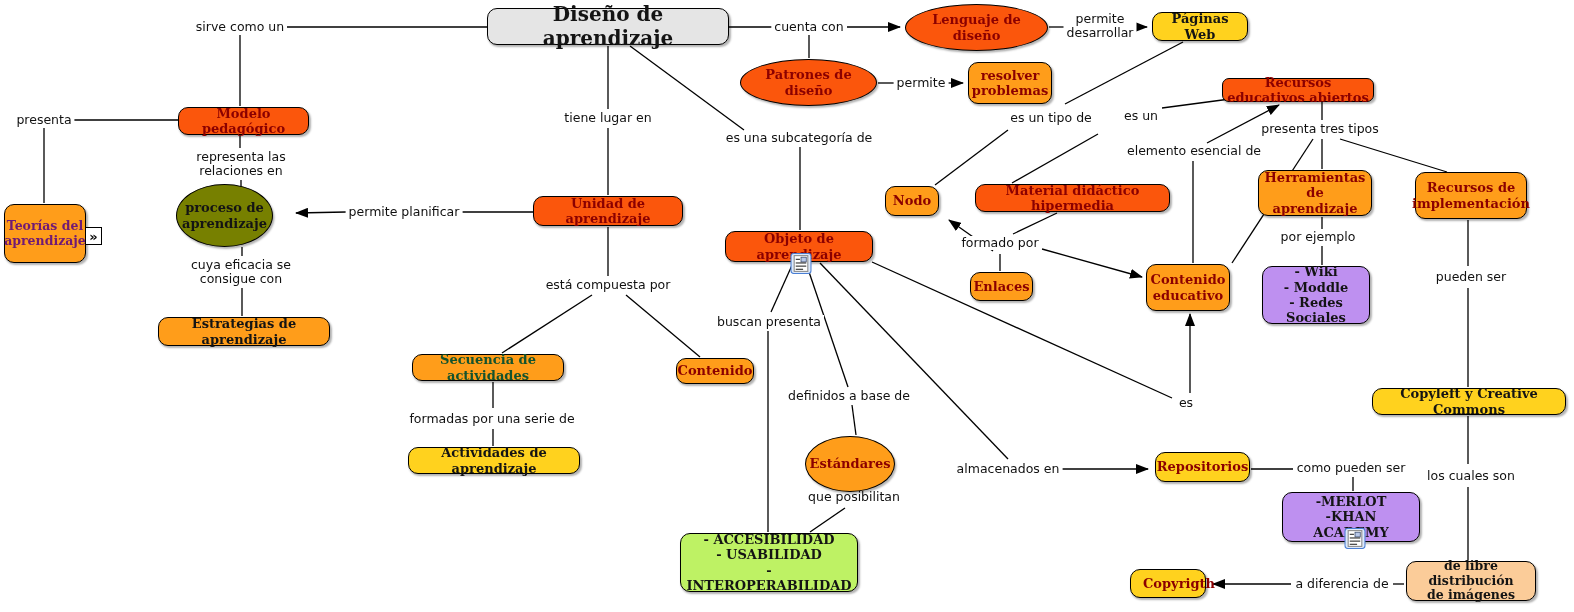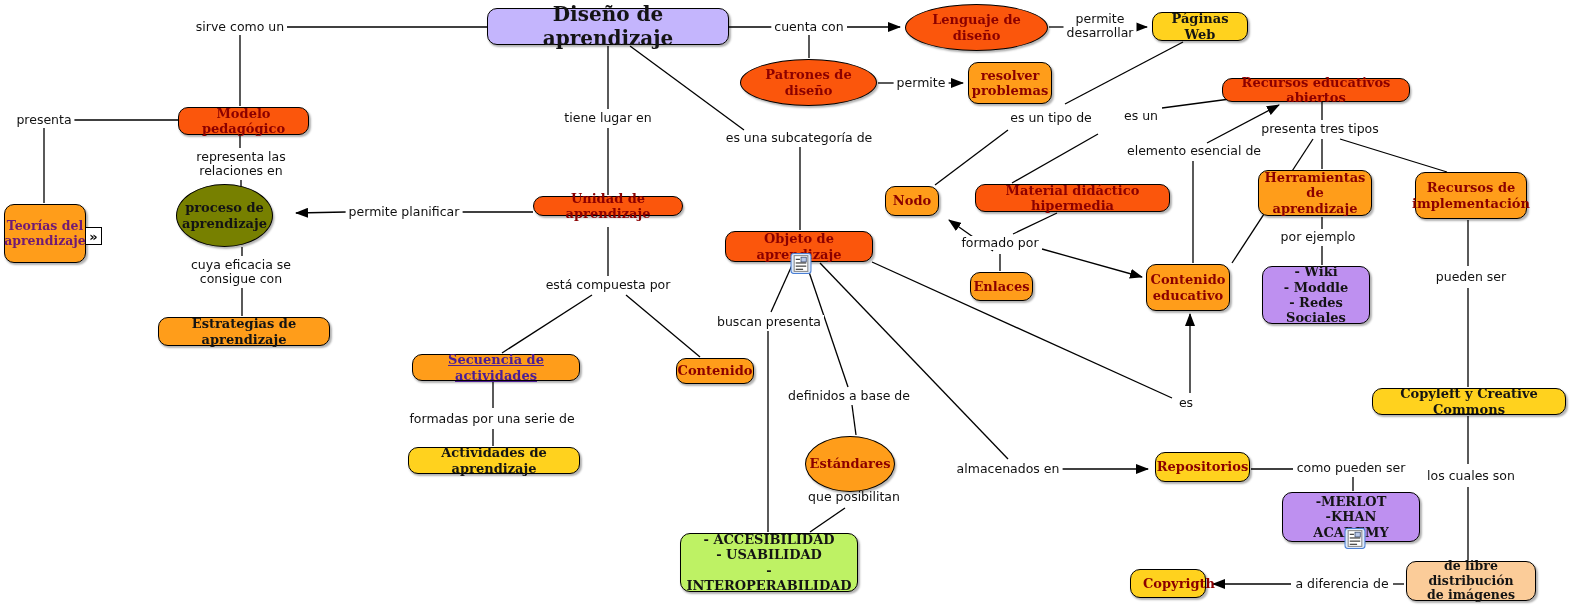--- a/index.html
+++ b/index.html
@@ -112,37 +112,37 @@
     <div class="elabel" style="left: 1000px; top: 243px;">formado por</div>
     <div class="elabel" style="left: 769px; top: 322px;">buscan presenta</div>
     <div class="elabel" style="left: 849px; top: 396px;">definidos a base de</div>
     <div class="elabel" style="left: 854px; top: 497px;">que posibilitan</div>
     <div class="elabel" style="left: 1008px; top: 469px;">almacenados en</div>
     <div class="elabel" style="left: 1351px; top: 468px;">como pueden ser</div>
     <div class="elabel" style="left: 1471px; top: 277px;">pueden ser</div>
     <div class="elabel" style="left: 1471px; top: 476px;">los cuales son</div>
     <div class="elabel" style="left: 1342px; top: 584px;">a diferencia de</div>
     <div class="elabel" style="left: 1186px; top: 403px;">es</div>
-    <div class="node" style="left: 487px; top: 8px; width: 242px; height: 37px; background: #c4b5fd; color: rgb(20, 20, 20); font-size: 20px;">Diseño de aprendizaje</div>
+    <div class="node" style="left: 487px; top: 8px; width: 242px; height: 37px; background: #e5e5e5; color: rgb(20, 20, 20); font-size: 20px;">Diseño de aprendizaje</div>
     <div class="node" style="left: 178px; top: 107px; width: 131px; height: 28px; background: rgb(251, 86, 12); color: rgb(139, 0, 0);">Modelo pedagógico</div>
     <div class="node" style="left: 4px; top: 204px; width: 82px; height: 59px; background: rgb(255, 157, 26); color: #701a75; font-size: 12.5px;">Teorías del
 aprendizaje</div>
     <div class="node ellipse" style="left: 176px; top: 184px; width: 97px; height: 63px; background: rgb(119, 128, 0); color: rgb(20, 20, 20);">proceso de
 aprendizaje</div>
     <div class="node" style="left: 158px; top: 317px; width: 172px; height: 29px; background: rgb(255, 157, 26); color: rgb(20, 20, 20);">Estrategias de aprendizaje</div>
-    <div class="node" style="left: 533px; top: 196px; width: 150px; height: 20px; background: rgb(251, 86, 12); color: rgb(139, 0, 0);">Unidad de aprendizaje</div>
-    <div class="node" style="left: 412px; top: 354px; width: 168px; height: 27px; background: rgb(255, 157, 26); color: #4c1d95; text-decoration: underline;">Secuencia de actividades</div>
+    <div class="node" style="left: 533px; top: 196px; width: 150px; height: 30px; background: rgb(251, 86, 12); color: rgb(139, 0, 0);">Unidad de aprendizaje</div>
+    <div class="node" style="left: 412px; top: 354px; width: 152px; height: 27px; background: rgb(255, 157, 26); color: #14532d;">Secuencia de actividades</div>
     <div class="node" style="left: 408px; top: 447px; width: 172px; height: 27px; background: rgb(255, 210, 30); color: rgb(20, 20, 20);">Actividades de aprendizaje</div>
     <div class="node" style="left: 676px; top: 358px; width: 78px; height: 26px; background: rgb(255, 157, 26); color: rgb(139, 0, 0);">Contenido</div>
     <div class="node ellipse" style="left: 905px; top: 4px; width: 143px; height: 47px; background: rgb(251, 86, 12); color: rgb(139, 0, 0);">Lenguaje de diseño</div>
     <div class="node ellipse" style="left: 740px; top: 59px; width: 137px; height: 47px; background: rgb(251, 86, 12); color: rgb(139, 0, 0);">Patrones de diseño</div>
     <div class="node" style="left: 1152px; top: 12px; width: 96px; height: 29px; background: rgb(255, 210, 30); color: rgb(20, 20, 20);">Páginas Web</div>
     <div class="node" style="left: 968px; top: 62px; width: 84px; height: 42px; background: rgb(255, 157, 26); color: rgb(139, 0, 0);">resolver
 problemas</div>
-    <div class="node" style="left: 1222px; top: 78px; width: 188px; height: 24px; background: rgb(251, 86, 12); color: rgb(139, 0, 0);">Recursos educativos abiertos</div>
+    <div class="node" style="left: 1222px; top: 78px; width: 152px; height: 24px; background: rgb(251, 86, 12); color: rgb(139, 0, 0); border-radius: 7px;">Recursos educativos abiertos</div>
     <div class="node" style="left: 975px; top: 184px; width: 195px; height: 28px; background: rgb(251, 86, 12); color: rgb(139, 0, 0);">Material didáctico hipermedia</div>
     <div class="node" style="left: 885px; top: 186px; width: 54px; height: 30px; background: rgb(255, 157, 26); color: rgb(139, 0, 0);">Nodo</div>
     <div class="node" style="left: 970px; top: 272px; width: 63px; height: 29px; background: rgb(255, 157, 26); color: rgb(139, 0, 0);">Enlaces</div>
     <div class="node" style="left: 1146px; top: 264px; width: 84px; height: 47px; background: rgb(255, 157, 26); color: rgb(139, 0, 0);">Contenido
 educativo</div>
     <div class="node" style="left: 1258px; top: 170px; width: 114px; height: 46px; background: rgb(255, 157, 26); color: rgb(139, 0, 0);">Herramientas de
 aprendizaje</div>
     <div class="node" style="left: 1415px; top: 172px; width: 112px; height: 47px; background: rgb(255, 157, 26); color: rgb(139, 0, 0);">Recursos de
 implementación</div>
     <div class="node" style="left: 1262px; top: 266px; width: 108px; height: 58px; background: rgb(190, 144, 240); color: rgb(20, 20, 20);">- Wiki

